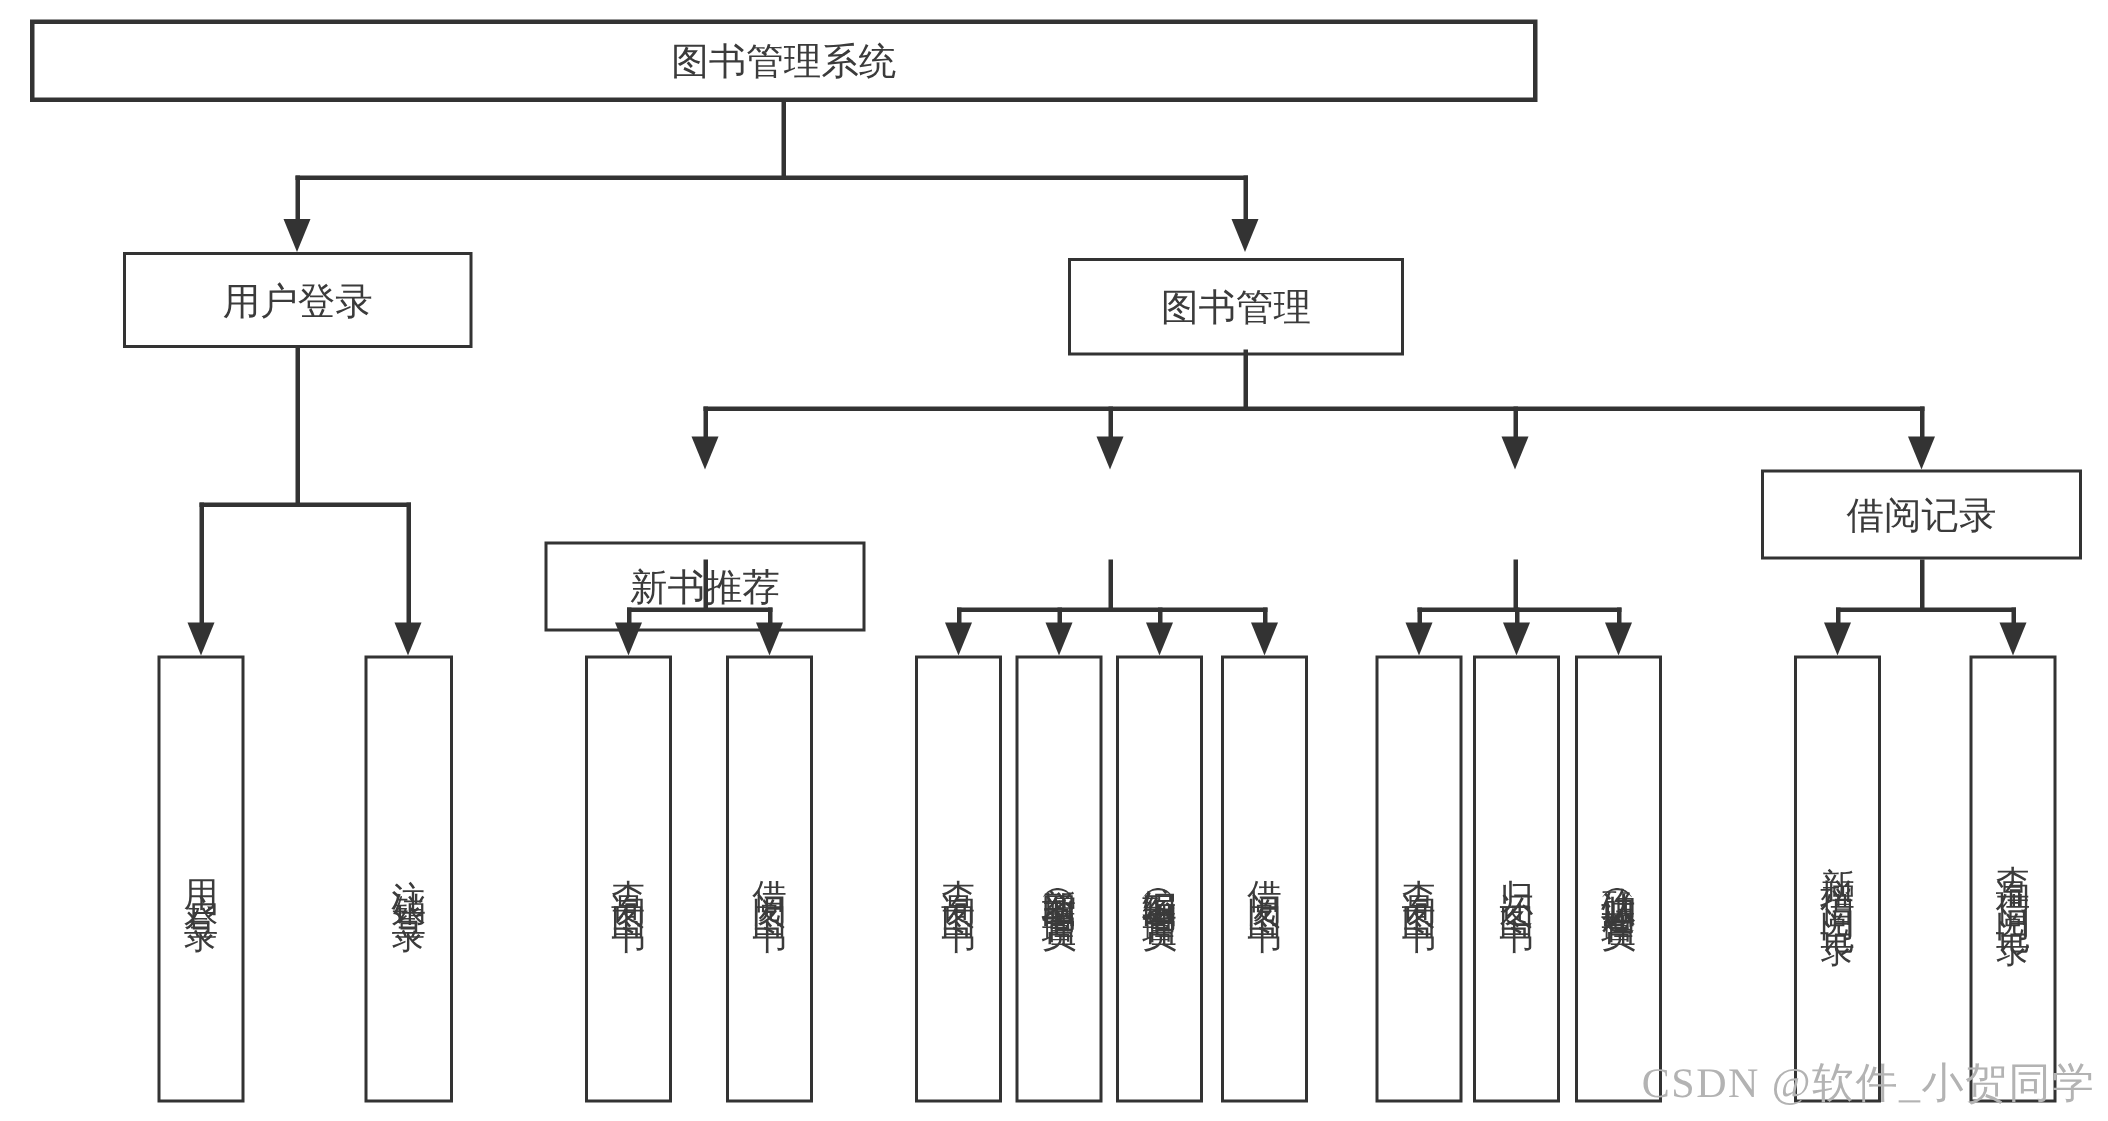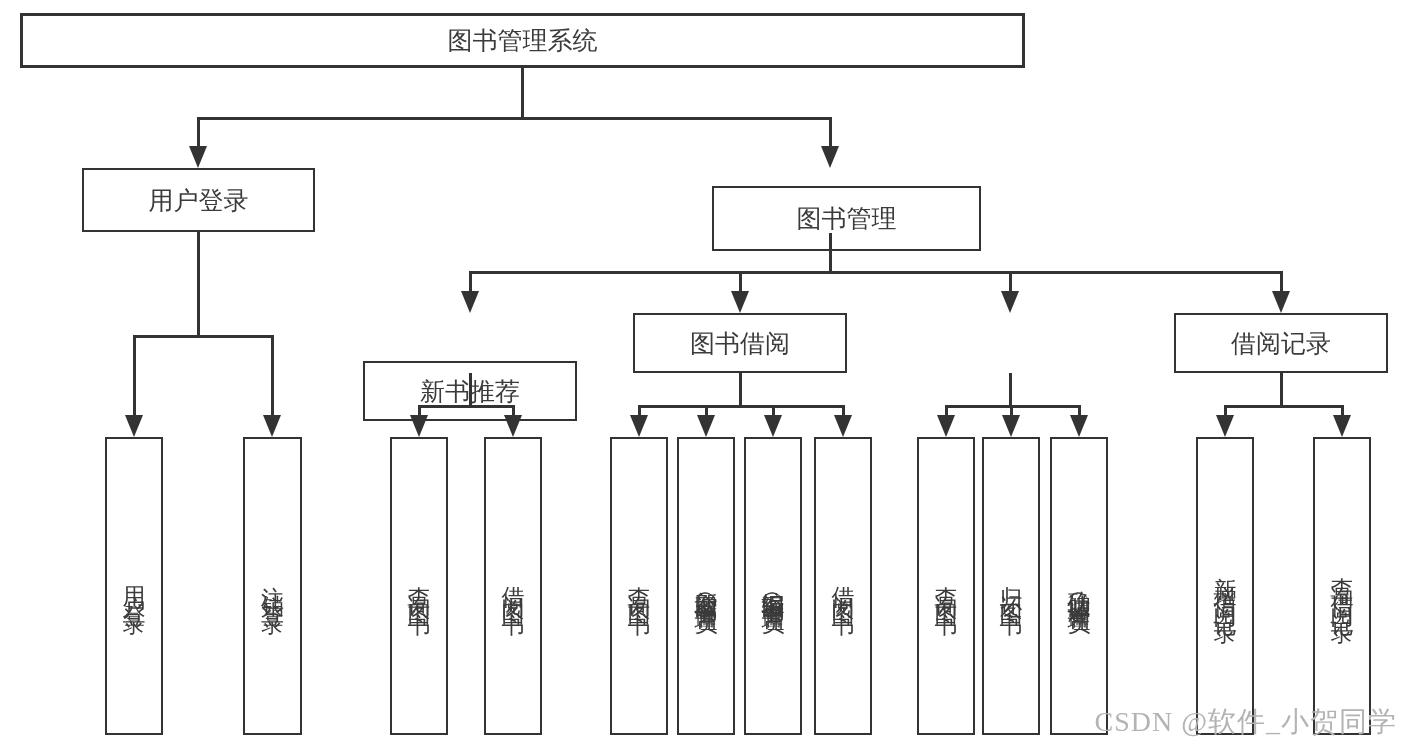--- a/index.html
+++ b/index.html
@@ -56,29 +56,26 @@
 
 <div class="canvas">
 
   <div class="node root-box" style="left:20px; top:13px; width:1005px; height:55px;">
     <span>图书管理系统</span>
   </div>
 
   <div class="node branch" style="left:82px; top:168px; width:233px; height:64px;">
     <span>用户登录</span>
   </div>
-  <div class="node branch" style="left:712px; top:186px; width:269px; height:65px;">
+  <div class="node branch" style="left:712px; top:172px; width:224px; height:65px;">
     <span>图书管理</span>
   </div>
 
   <div class="node branch" style="left:363px; top:313px; width:214px; height:60px;margin-top:48px;">
     <span>新书推荐</span>
-  </div>
-  <div class="node branch" style="left:633px; top:313px; width:214px; height:60px;">
-    <span>图书借阅</span>
   </div>
   <div class="node branch" style="left:1174px; top:313px; width:214px; height:60px;">
     <span>借阅记录</span>
   </div>
 
   <div class="node leaf" style="left:105px; top:437px; width:58px; height:298px;">
     <span class="vtext">用户登录</span>
   </div>
   <div class="node leaf" style="left:243px; top:437px; width:59px; height:298px;">
     <span class="vtext">注销登录</span>

